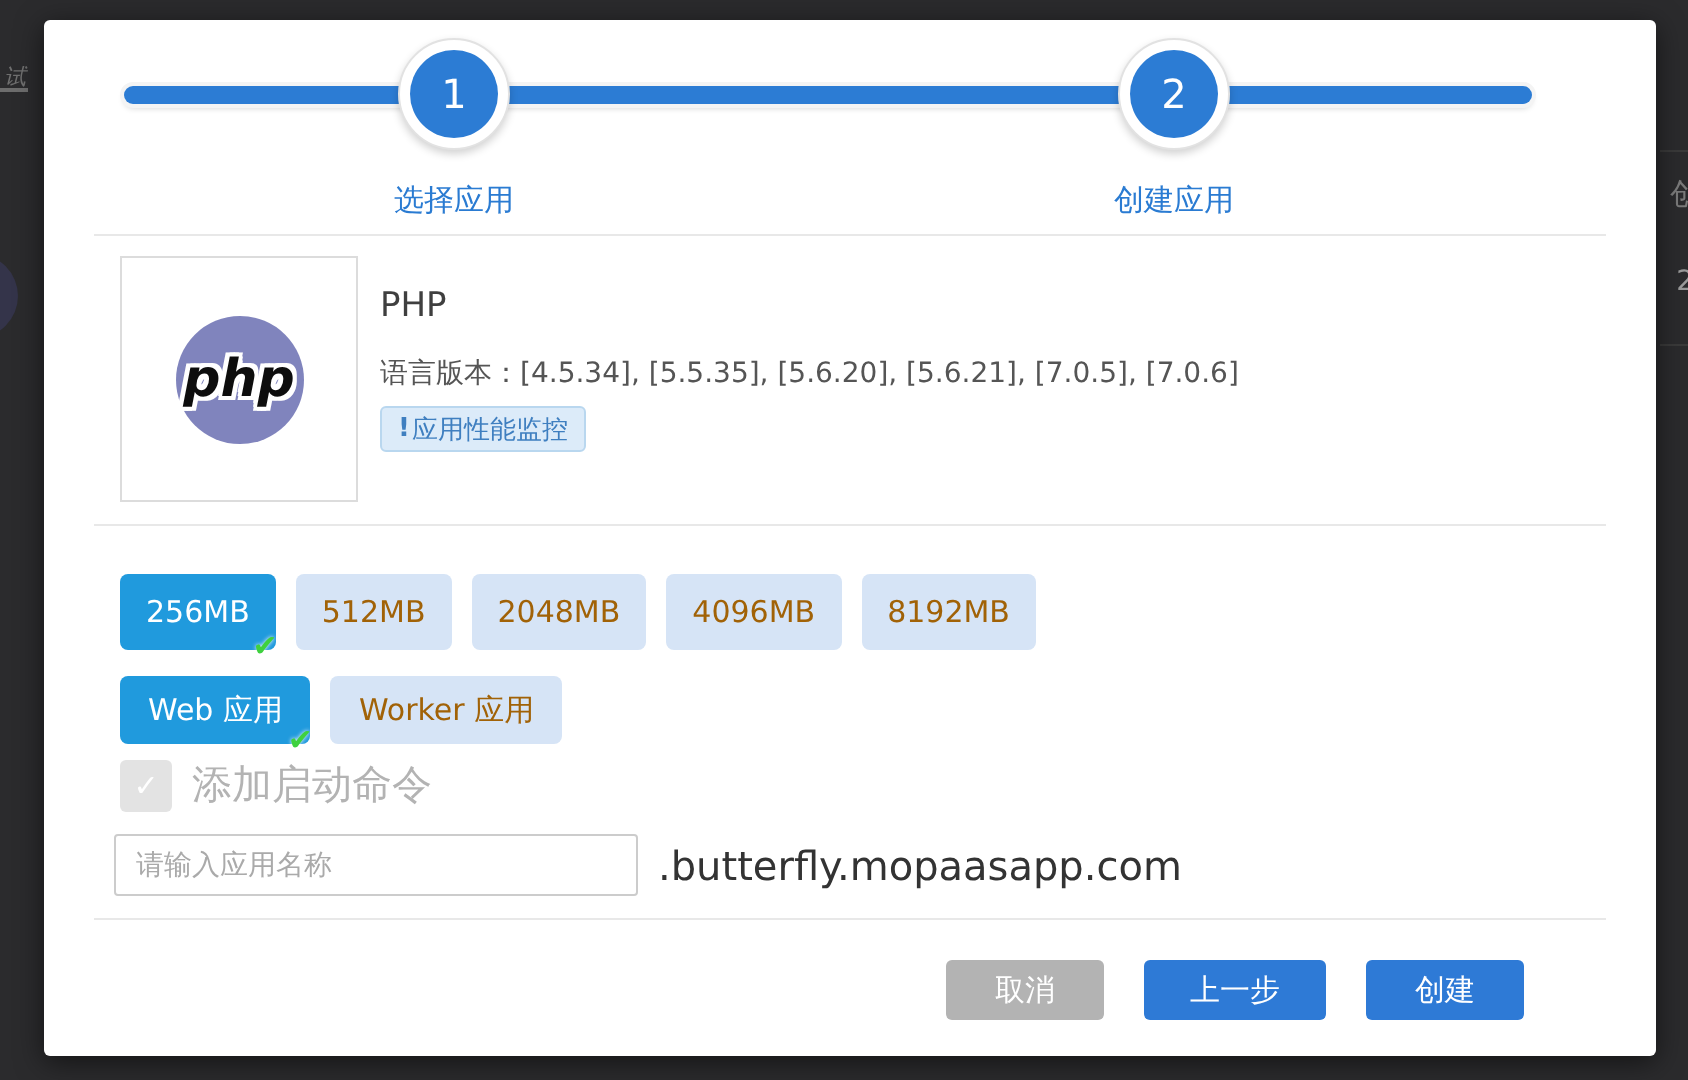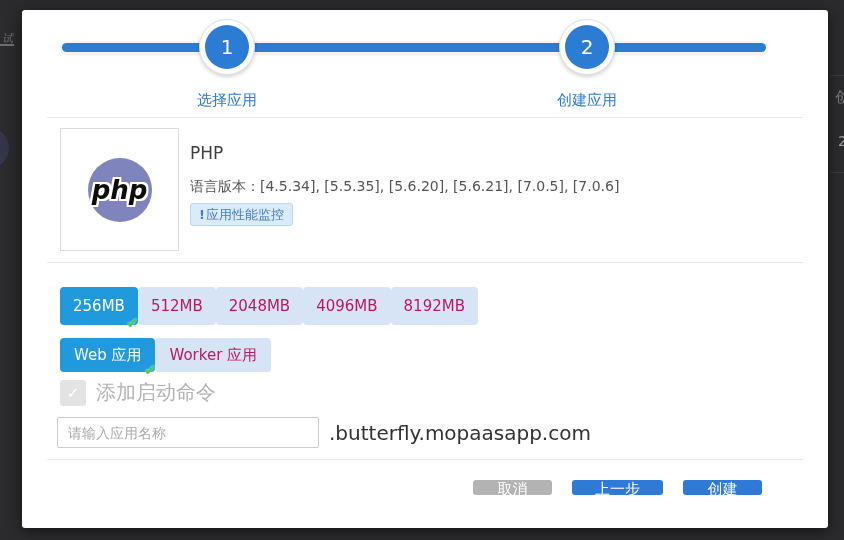--- a/index.html
+++ b/index.html
@@ -42,24 +42,24 @@
                      text-shadow:-2px -2px 0 #fff,2px -2px 0 #fff,-2px 2px 0 #fff,2px 2px 0 #fff,
                                  -2px 0 0 #fff,2px 0 0 #fff,0 -2px 0 #fff,0 2px 0 #fff; }
   .app-title { position:absolute; left:168px; top:133px; font-size:17px; color:#3f3f3f; }
   .app-versions { position:absolute; left:168px; top:168px; font-size:14px; color:#555; }
   .apm-badge { position:absolute; left:168px; top:193px; height:23px; display:inline-flex; align-items:center;
                padding:0 8px; background:#dcebf9; border:1px solid #b9d7ef; border-radius:3px;
                color:#3f7fc0; font-size:13px; }
   .apm-badge .bang { font-weight:bold; margin-right:1px; }
 
   
-  .opt-row { position:absolute; left:38px; display:flex; }
+  .opt-row { position:absolute; left:38px; display:flex; gap:10px; }
   .mem-row { top:277px; }
   .type-row { top:328px; }
-  .opt { position:relative; border:none; border-radius:4px; background:#d6e4f6; color:#be185d;
+  .opt { position:relative; border:none; border-radius:4px; background:#d6e4f6; color:#a16207;
          font-size:15px; font-family:inherit; cursor:pointer; }
   .mem-row .opt { height:38px; padding:0 13px; }
   .type-row .opt { height:34px; padding:0 14px; }
   .opt.selected { background:#209add; color:#fff; }
   .corner-check { position:absolute; right:-1px; bottom:-7px; color:#3fd13f; font-size:15px; font-weight:bold;
                   text-shadow:0 0 2px #fff; }
 
   
   .chk-row { position:absolute; left:38px; top:369px; display:flex; align-items:center; }
   .chk-box { width:26px; height:26px; background:#e3e3e3; border-radius:3px; color:#fff;
@@ -68,21 +68,21 @@
 
   
   .name-row { position:absolute; left:35px; top:407px; display:flex; align-items:center;justify-content:flex-end; }
   .name-input { width:262px; height:31px; border:1px solid #ccc; border-radius:2px; padding:0 10px;
                 font-size:14px; font-family:inherit; color:#333; outline:none; }
   .name-input::placeholder { color:#aaa; }
   .domain-suffix { margin-left:10px; font-size:20px; color:#333; }
 
   
   .footer { position:absolute; left:0; top:470px; width:100%; height:30px; }
-  .btn { position:absolute; height:15px; border:none; border-radius:3px; color:#fff; font-size:15px;
+  .btn { position:absolute; height:30px; border:none; border-radius:3px; color:#fff; font-size:15px;
          font-family:inherit; cursor:pointer; }
   .btn-cancel { left:451px; width:79px; background:#b3b3b3; }
   .btn-prev { left:550px; width:91px; background:#2e7ad6; }
   .btn-create { left:661px; width:79px; background:#2e7ad6; }
 </style>
 </head>
 <body>
 
 <div class="bg-tick bg-frag">试</div>
 <div class="bg-underline"></div>

